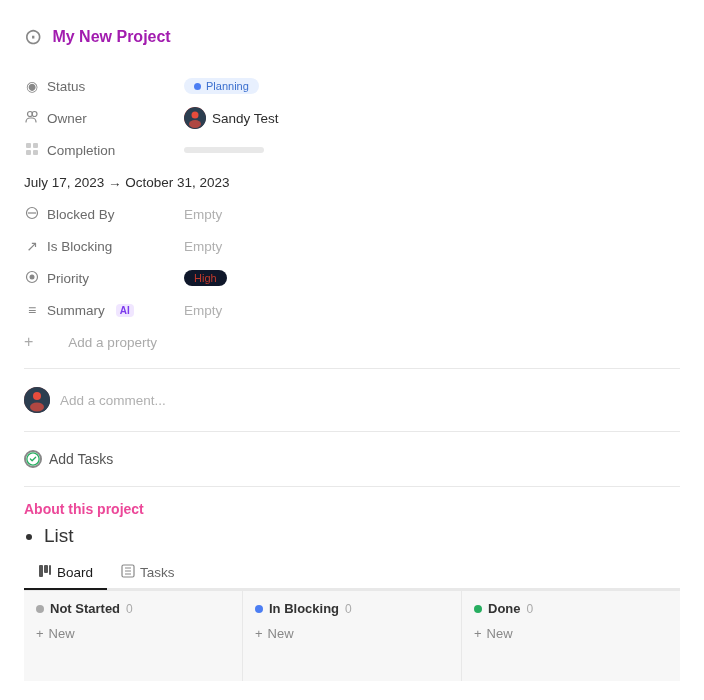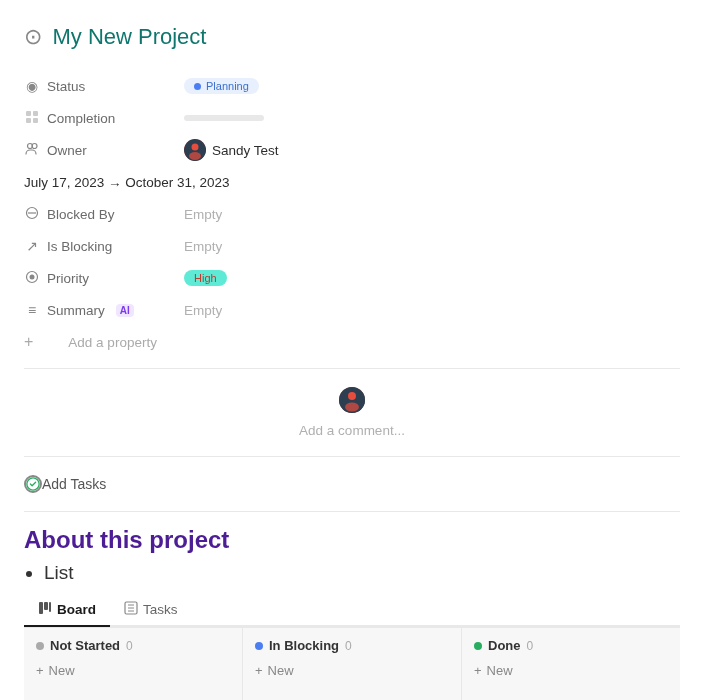--- a/index.html
+++ b/index.html
@@ -19,23 +19,23 @@
       display: flex;
       align-items: center;
       gap: 10px;
       margin-bottom: 20px;
     }
     .page-title-icon {
       font-size: 22px;
       color: #888;
     }
     .page-title {
-      font-size: 22px;
-      font-weight: 400;
-      color: #0f766e;
+      font-size: 16px;
+      font-weight: 700;
+      color: #a21caf;
     }
     .properties-section {
       margin-bottom: 8px;
     }
     .property-row {
       display: flex;
       align-items: center;
       padding: 5px 0;
       min-height: 32px;
       border-radius: 4px;
@@ -79,21 +79,21 @@
       background: #e8f0fe;
       color: #3b6fce;
     }
     .badge-dot-planning {
       width: 7px; height: 7px;
       border-radius: 50%;
       background: #4c7ef3;
       display: inline-block;
     }
     .badge-high {
-      background: #5eead4;
+      background: #0f172a;
       color: #c0392b;
     }
     .owner-avatar {
       width: 22px;
       height: 22px;
       border-radius: 50%;
       background: linear-gradient(135deg, #e74c3c 0%, #2c3e50 100%);
       display: inline-flex;
       align-items: center;
       justify-content: center;
@@ -118,54 +118,54 @@
     .divider {
       border: none;
       border-top: 1px solid #e8e8e8;
       margin: 10px 0;
     }
     .comment-row {
       display: flex;
       align-items: center;
       gap: 10px;
       padding: 8px 0;
-      flex-direction: column;
     }
     .comment-avatar {
       width: 26px;
       height: 26px;
       border-radius: 50%;
       background: linear-gradient(135deg, #e74c3c 0%, #2c3e50 100%);
       flex-shrink: 0;
     }
     .comment-input {
       color: #b0b0b0;
       font-size: 13.5px;
       cursor: text;
     }
     .add-tasks-row {
       display: flex;
       align-items: center;
+      gap: 7px;
       padding: 8px 0;
       color: #555;
       font-size: 14px;
       cursor: pointer;
     }
     .check-icon {
       width: 18px; height: 18px;
       border-radius: 50%;
       border: 2px solid #888;
       display: inline-flex;
       align-items: center;
       justify-content: center;
     }
     .section-title {
-      font-size: 24px;
+      font-size: 14px;
       font-weight: 700;
-      color: #4c1d95;
+      color: #ec4899;
       margin: 14px 0 6px 0;
     }
     .bullet-list {
       padding-left: 20px;
       margin-bottom: 8px;
     }
     .bullet-list li {
       font-size: 19px;
       color: #333;
       padding: 2px 0;
@@ -189,21 +189,21 @@
       gap: 5px;
       padding: 7px 14px;
       font-size: 13.5px;
       color: #666;
       cursor: pointer;
       border-bottom: 2px solid transparent;
       margin-bottom: -2px;
     }
     .tab.active {
       color: #1a1a1a;
-      font-weight: 700;
+      font-weight: 400;
       border-bottom: 2px solid #1a1a1a;
     }
     .tab-icon {
       font-size: 13px;
       color: #888;
     }
     .board-columns {
       display: flex;
       gap: 0;
       margin-top: 0;
@@ -303,58 +303,58 @@
         <span class="badge badge-planning">
           <span class="badge-dot-planning"></span>
           <span>Planning</span>
         </span>
       </div>
     </div>
 
     <div class="property-row">
       <div class="property-label">
         <span class="property-label-icon">
-          <svg width="14" height="14" viewBox="0 0 14 14">
-            <rect x="1" y="1" width="5" height="5" rx="1" fill="#ccc"></rect>
-            <rect x="8" y="1" width="5" height="5" rx="1" fill="#ccc"></rect>
-            <rect x="1" y="8" width="5" height="5" rx="1" fill="#ccc"></rect>
-            <rect x="8" y="8" width="5" height="5" rx="1" fill="#ccc"></rect>
-          </svg>
-        </span>
-        <span>Completion</span>
-      </div>
-      <div class="property-value">
-        <div class="completion-bar-area">
-          <div class="completion-bar">
-            <div class="completion-bar-fill"></div>
-          </div>
-        </div>
-      </div>
-    </div>
-
-    <div class="property-row">
-      <div class="property-label">
-        <span class="property-label-icon">
           <svg width="14" height="14" viewBox="0 0 14 14" fill="none">
             <circle cx="5" cy="4" r="2.5" stroke="#888" stroke-width="1.2"></circle>
             <circle cx="9.5" cy="4" r="2.5" stroke="#888" stroke-width="1.2"></circle>
             <path d="M1 12c0-2.2 1.8-4 4-4h2c2.2 0 4 1.8 4 4" stroke="#888" stroke-width="1.2" stroke-linecap="round"></path>
           </svg>
         </span>
         <span>Owner</span>
       </div>
       <div class="property-value">
         <span class="owner-avatar">
           <svg viewBox="0 0 22 22" width="22" height="22">
             <circle cx="11" cy="11" r="11" fill="#2c3e50"></circle>
             <circle cx="11" cy="8" r="3.5" fill="#e74c3c"></circle>
             <ellipse cx="11" cy="17" rx="6" ry="4" fill="#e74c3c" opacity="0.7"></ellipse>
           </svg>
         </span>
         <span>Sandy Test</span>
+      </div>
+    </div>
+
+    <div class="property-row">
+      <div class="property-label">
+        <span class="property-label-icon">
+          <svg width="14" height="14" viewBox="0 0 14 14">
+            <rect x="1" y="1" width="5" height="5" rx="1" fill="#ccc"></rect>
+            <rect x="8" y="1" width="5" height="5" rx="1" fill="#ccc"></rect>
+            <rect x="1" y="8" width="5" height="5" rx="1" fill="#ccc"></rect>
+            <rect x="8" y="8" width="5" height="5" rx="1" fill="#ccc"></rect>
+          </svg>
+        </span>
+        <span>Completion</span>
+      </div>
+      <div class="property-value">
+        <div class="completion-bar-area">
+          <div class="completion-bar">
+            <div class="completion-bar-fill"></div>
+          </div>
+        </div>
       </div>
     </div>
 
     <div class="property-row">
       <div class="property-value">
         <span>July 17, 2023 → October 31, 2023</span>
       </div>
     </div>
 
     <div class="property-row">

